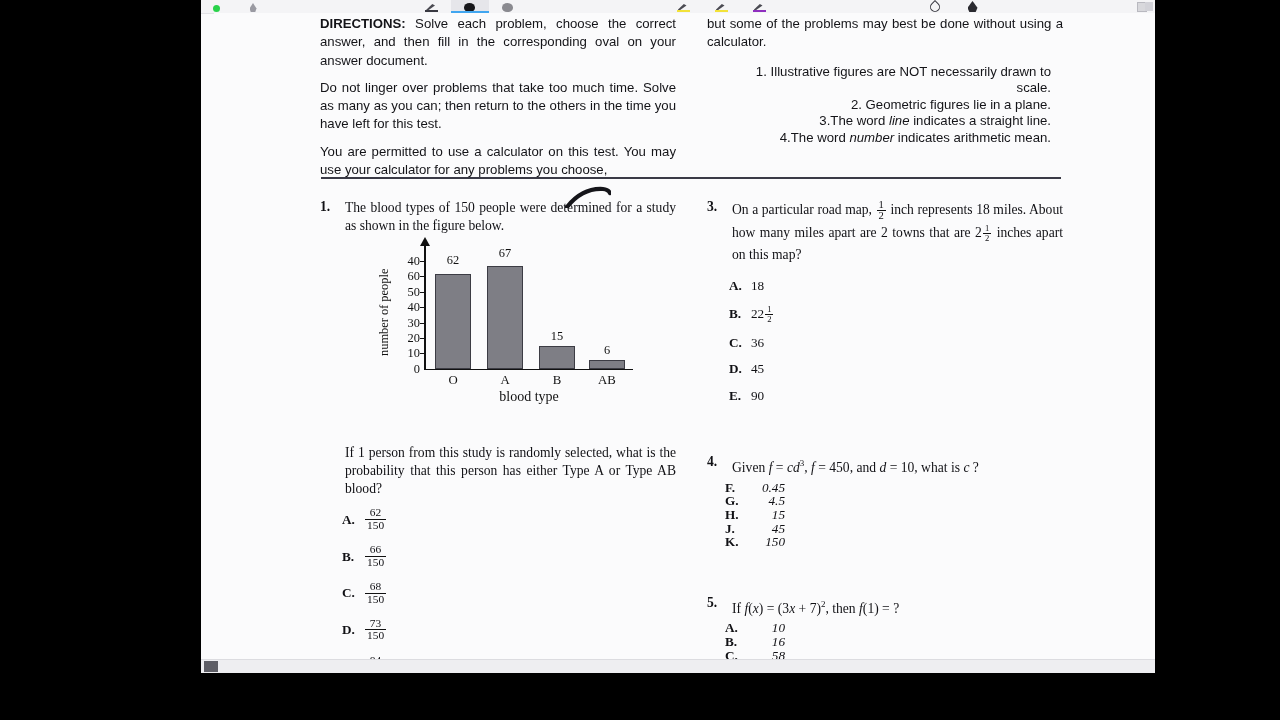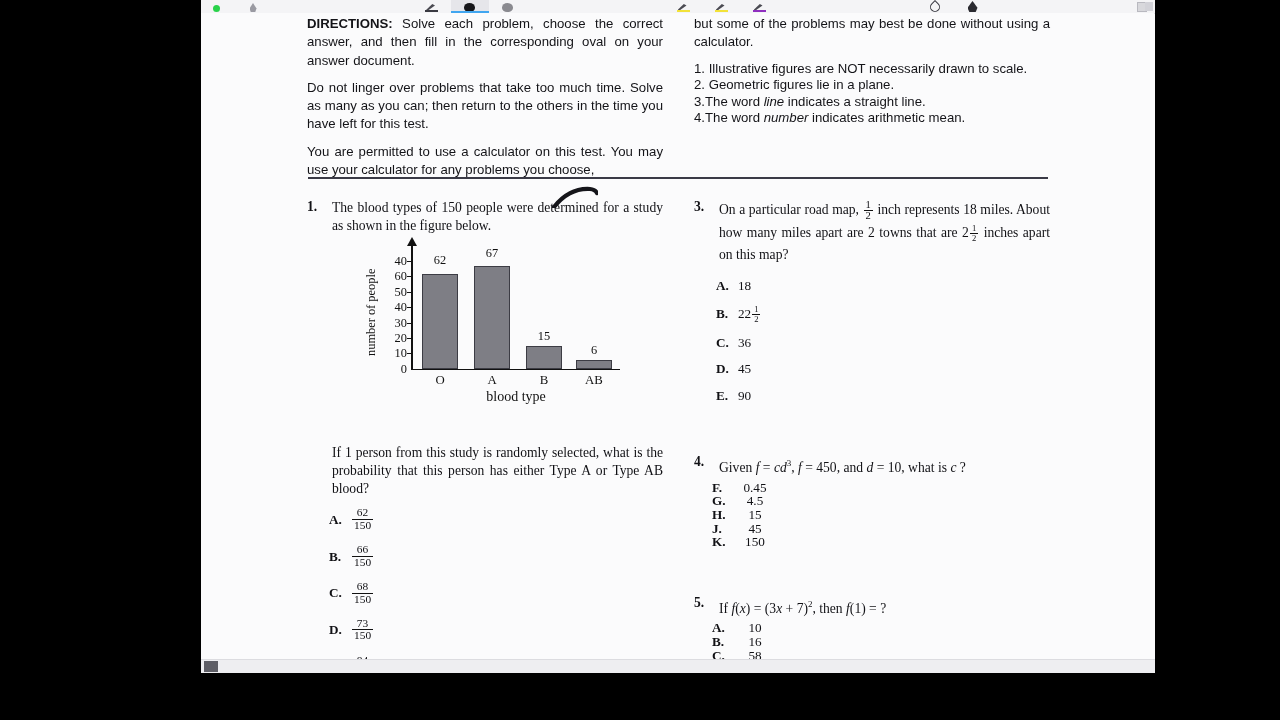--- a/index.html
+++ b/index.html
@@ -35,50 +35,50 @@
   .dot-blob.grey{background:#8a8a90;}
   .drop{width:10px;height:11px;background:#2a2a30;
     clip-path:polygon(50% 0,100% 62%,82% 100%,18% 100%,0 62%);}
   .drop.hollow{background:transparent;border:1.4px solid #3a3a42;
     clip-path:none;border-radius:0 60% 60% 60%;transform:rotate(45deg);width:8px;height:8px;}
   .sq{width:8px;height:8px;background:#d8d8dc;border:1px solid #b9b9c0;}
   .gdot{width:7px;height:7px;border-radius:50%;background:#29d24a;}
   .tspacer{flex:1 1 auto;}
 
   
-  #page{position:absolute;left:0;top:13px;width:953px;height:646px;background:#fbfbfc;}
+  #page{position:absolute;left:13px;top:13px;width:953px;height:646px;background:#fbfbfc;}
   .colL{position:absolute;left:106px;top:0;width:356px;}
   .colR{position:absolute;left:493px;top:0;width:356px;}
 
   .para{
     font-family:"Liberation Sans",sans-serif;
     font-size:13.2px;line-height:18.3px;color:#141418;
     text-align:justify;margin:0 0 9px 0;
   }
   .para b{font-weight:bold;}
   .numlist{font-family:"Liberation Sans",sans-serif;font-size:13.2px;
-    line-height:16.6px;color:#141418;margin:0;}
+    line-height:16.6px;color:#141418;margin:12px;text-align:right;}
 
   hr.rule{position:absolute;left:107px;top:164px;width:740px;height:0;
     border:0;border-top:2px solid #3a3a46;margin:0;}
 
   
   .q{position:relative;font-family:"Liberation Serif",serif;color:#111115;}
   .qnum{position:absolute;left:0;top:0;font-weight:bold;font-size:13.6px;}
   .qbody{margin-left:25px;font-size:13.6px;line-height:18.3px;text-align:justify;}
   .qbody i{font-style:italic;}
 
   .choices{margin:9px 0 0 22px;}
   .choice{display:flex;align-items:center;line-height:1;margin-bottom:3px;}
   .choice .cl{font-weight:bold;font-size:13.2px;width:22px;flex:0 0 22px;}
   .choice .cv{font-size:13.2px;}
   .choices.spaced .choice{margin-bottom:13px;}
   .choices.tightlist .choice{margin-bottom:0.5px;}
   .choices.tightlist .cl{width:26px;flex:0 0 26px;}
-  .choices.tightlist .cv{display:inline-block;min-width:34px;text-align:center;}
+  .choices.tightlist .cv{display:inline-block;min-width:34px;text-align:right;font-style:italic;}
 
   
   .frac{display:inline-flex;flex-direction:column;align-items:center;
         vertical-align:middle;line-height:1;margin:0 1px;}
   .frac .n{font-size:10.6px;padding:0 2px;}
   .frac .d{font-size:10.6px;border-top:1px solid #111;padding:0 2px;}
   .frac.big .n,.frac.big .d{font-size:11.4px;}
   .frac.sm .n,.frac.sm .d{font-size:8.6px;}
   .mixed{display:inline-flex;align-items:center;}
 

